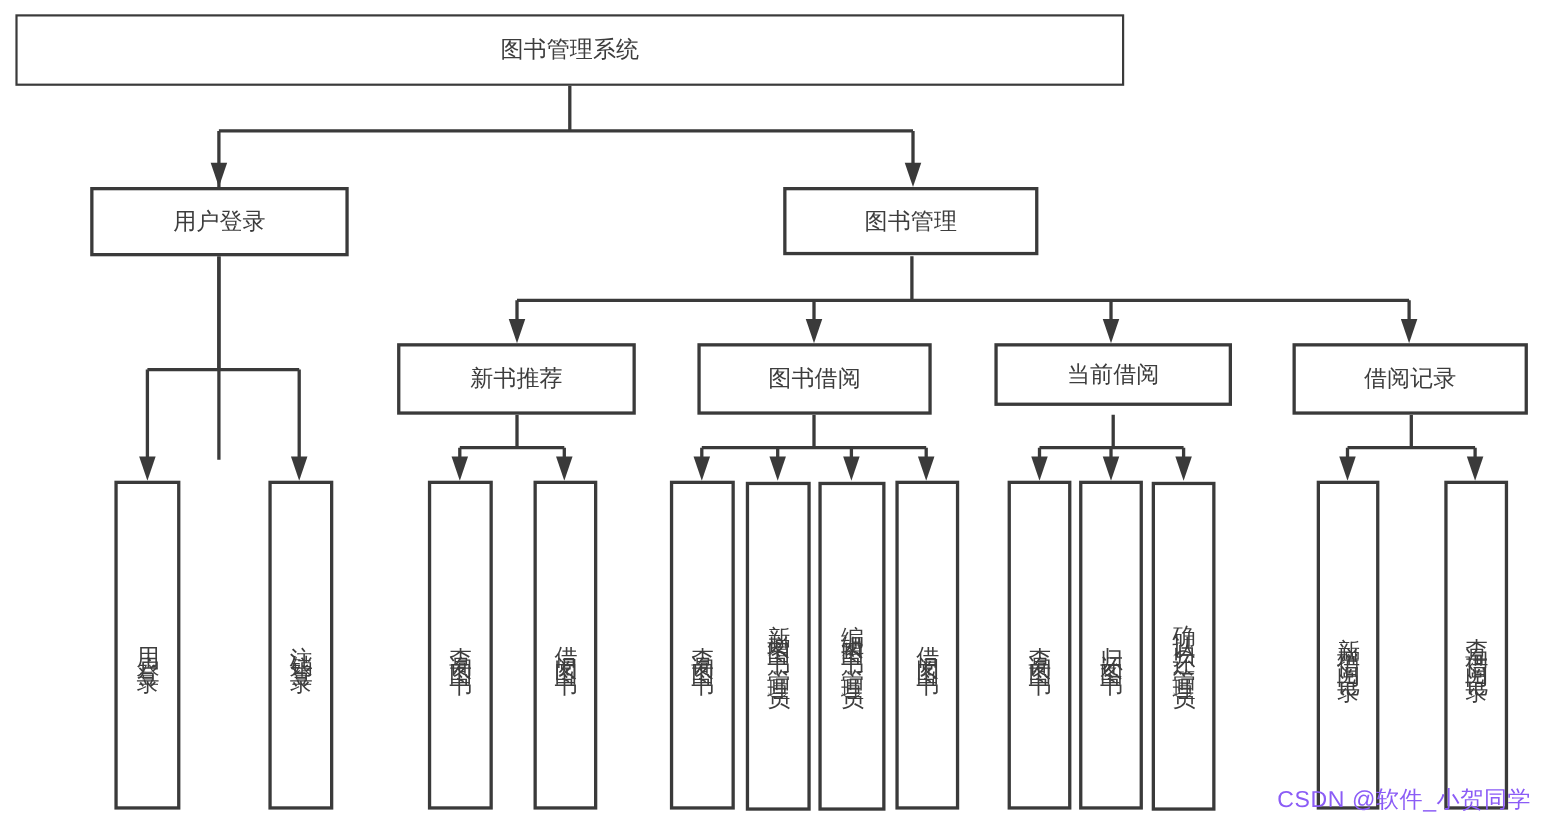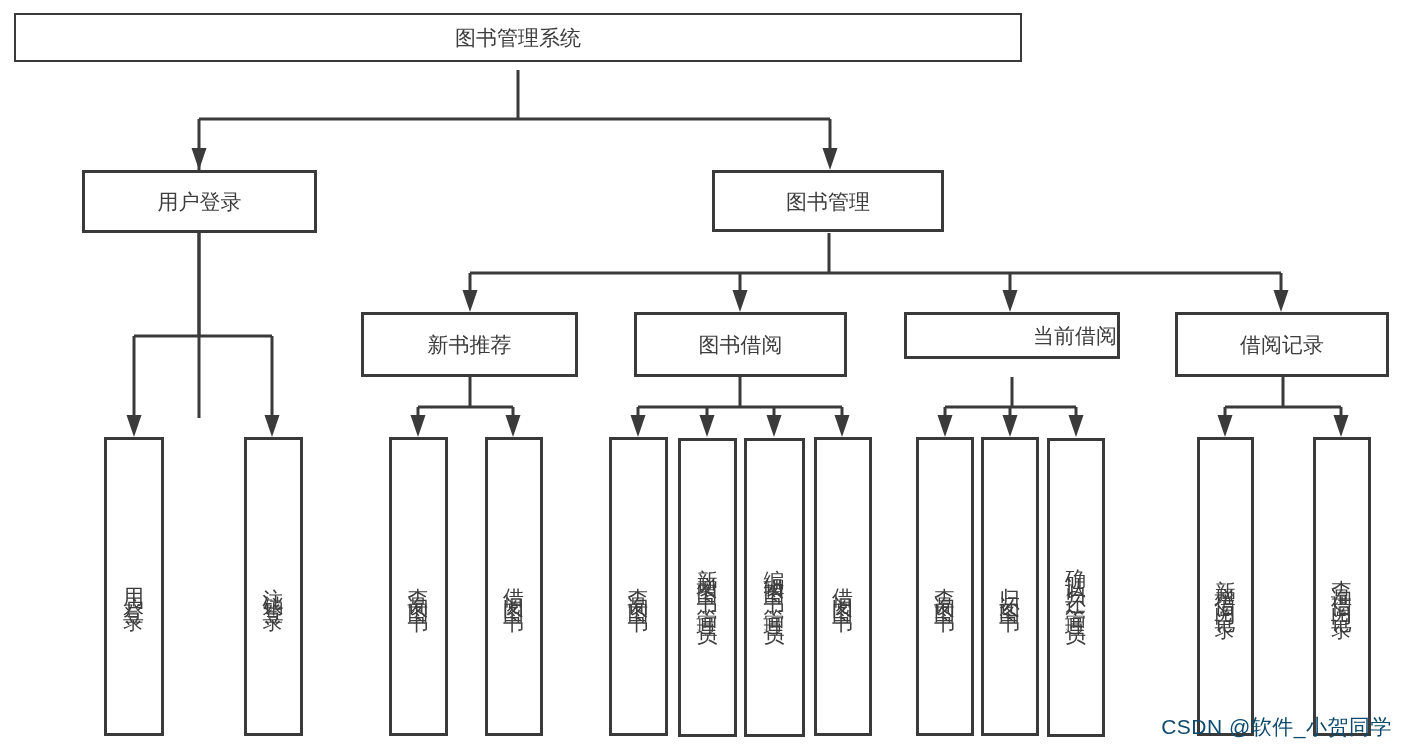--- a/index.html
+++ b/index.html
@@ -42,21 +42,21 @@
     text-orientation: mixed;
     letter-spacing: 8px;
     font-size: 21px;
     color: #3d3d3d;
   }
   .watermark {
     position: absolute;
     right: 13px;
     bottom: 6px;
     font-size: 21px;
-    color: #0c4a6e;
+    color: #8b5cf6;
     z-index: 5;
     letter-spacing: 0.5px;
   }
 </style>
 </head>
 <body>
 
 <div class="canvas">
 
   <svg class="connector-layer" viewBox="0 0 1405 747" xmlns="http://www.w3.org/2000/svg">
@@ -100,38 +100,38 @@
 
       <polygon points="937.5,415 952.5,415 945,437"></polygon>
       <polygon points="1002.5,415 1017.5,415 1010,437"></polygon>
       <polygon points="1068.5,415 1083.5,415 1076,437"></polygon>
 
       <polygon points="1217.5,415 1232.5,415 1225,437"></polygon>
       <polygon points="1333.5,415 1348.5,415 1341,437"></polygon>
     </g>
   </svg>
 
-  <div class="node node-root" style="left:14px; top:13px; width:1008px; height:49px;">
+  <div class="node node-root" style="left:14px; top:13px; width:1008px; height:65px;">
     <span>图书管理系统</span>
   </div>
 
   <div class="node" style="left:82px; top:170px; width:235px; height:63px;">
     <span>用户登录</span>
   </div>
   <div class="node" style="left:361px; top:312px; width:217px; height:65px;">
     <span>新书推荐</span>
   </div>
 
   <div class="node" style="left:712px; top:170px; width:232px; height:62px;">
     <span>图书管理</span>
   </div>
   <div class="node" style="left:634px; top:312px; width:213px; height:65px;">
     <span>图书借阅</span>
   </div>
-  <div class="node" style="left:904px; top:312px; width:216px; height:47px;justify-content:flex-end;">
+  <div class="node" style="left:904px; top:312px; width:216px; height:57px;">
     <span>当前借阅</span>
   </div>
   <div class="node" style="left:1175px; top:312px; width:214px; height:65px;">
     <span>借阅记录</span>
   </div>
 
   <div class="node node-v" style="left:104px; top:437px; width:60px; height:299px;">
     <span>用户登录</span>
   </div>
   <div class="node node-v" style="left:244px; top:437px; width:59px; height:299px;">

